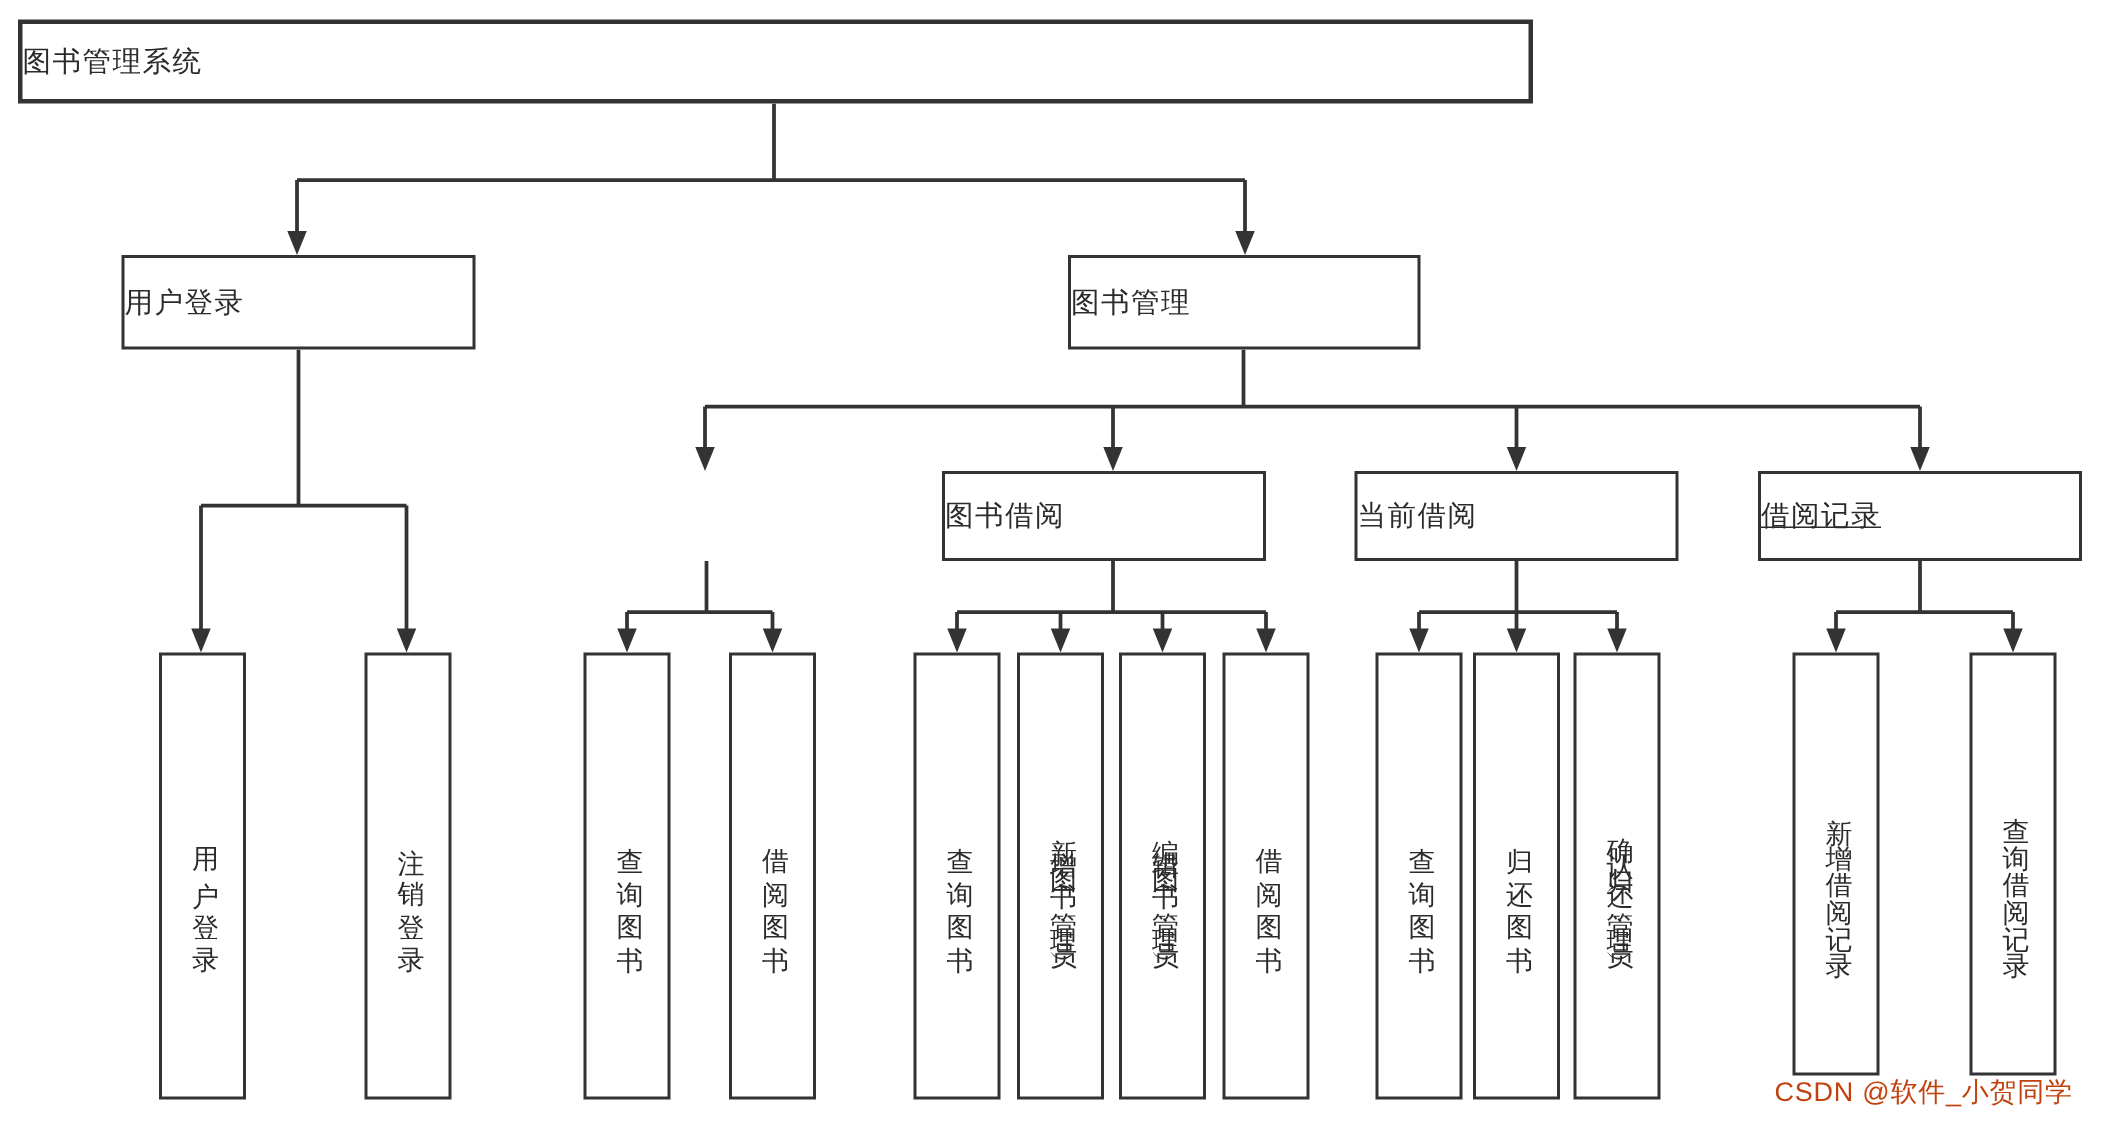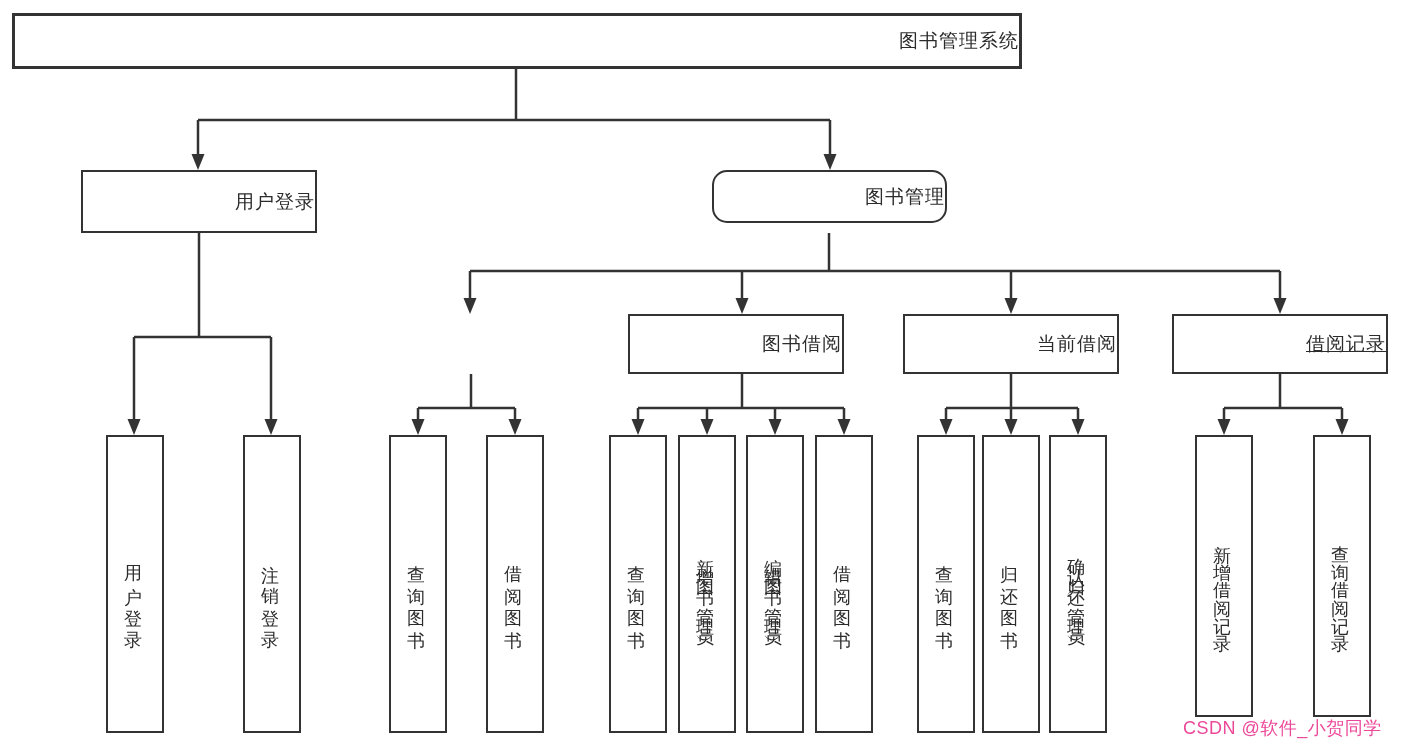--- a/index.html
+++ b/index.html
@@ -20,33 +20,33 @@
     left: 0; top: 0;
     width: 1405px; height: 747px;
   }
   .node {
     position: absolute;
     box-sizing: border-box;
     border: 2px solid #333333;
     background: #ffffff;
     display: flex;
     align-items: center;
-    justify-content: flex-end;
+    justify-content: flex-start;
     color: #2b2b2b;
   }
   .node-h {              
     font-size: 19px;
     letter-spacing: 1px;
   }
   .node-root {
     left: 12px; top: 13px; width: 1010px; height: 56px;
     border-width: 3px;
   }
   .node-l2a { left: 81px;  top: 170px; width: 236px; height: 63px; }
-  .node-l2b { left: 712px; top: 170px; width: 235px; height: 53px; border-radius: 15px; }
+  .node-l2b { left: 712px; top: 170px; width: 235px; height: 63px; }
   .node-l3  { top: 314px; height: 60px; width: 216px; }
   .l3-1 { left: 363px; }
   .l3-2 { left: 628px; }
   .l3-3 { left: 903px; }
   .l3-4 { left: 1172px; text-decoration: underline; }
   .leaf {
     top: 435px; width: 58px; height: 298px;
     font-size: 18px;
   }
   .leaf-short { height: 282px; }
@@ -70,21 +70,21 @@
   .lf-8  { left: 815px; }
   .lf-9  { left: 917px; }
   .lf-10 { left: 982px; }
   .lf-11 { left: 1049px; }
   .lf-12 { left: 1195px; }
   .lf-13 { left: 1313px; }
   .watermark {
     position: absolute;
     left: 1183px; top: 716px;
     font-size: 18px;
-    color: #ec4899;
+    color: #c2410c;
     letter-spacing: 0.5px;
     white-space: nowrap;
   }
 </style>
 </head>
 <body>
 
 <div class="stage">
 
   <svg class="wires" viewBox="0 0 1405 747" xmlns="http://www.w3.org/2000/svg">

